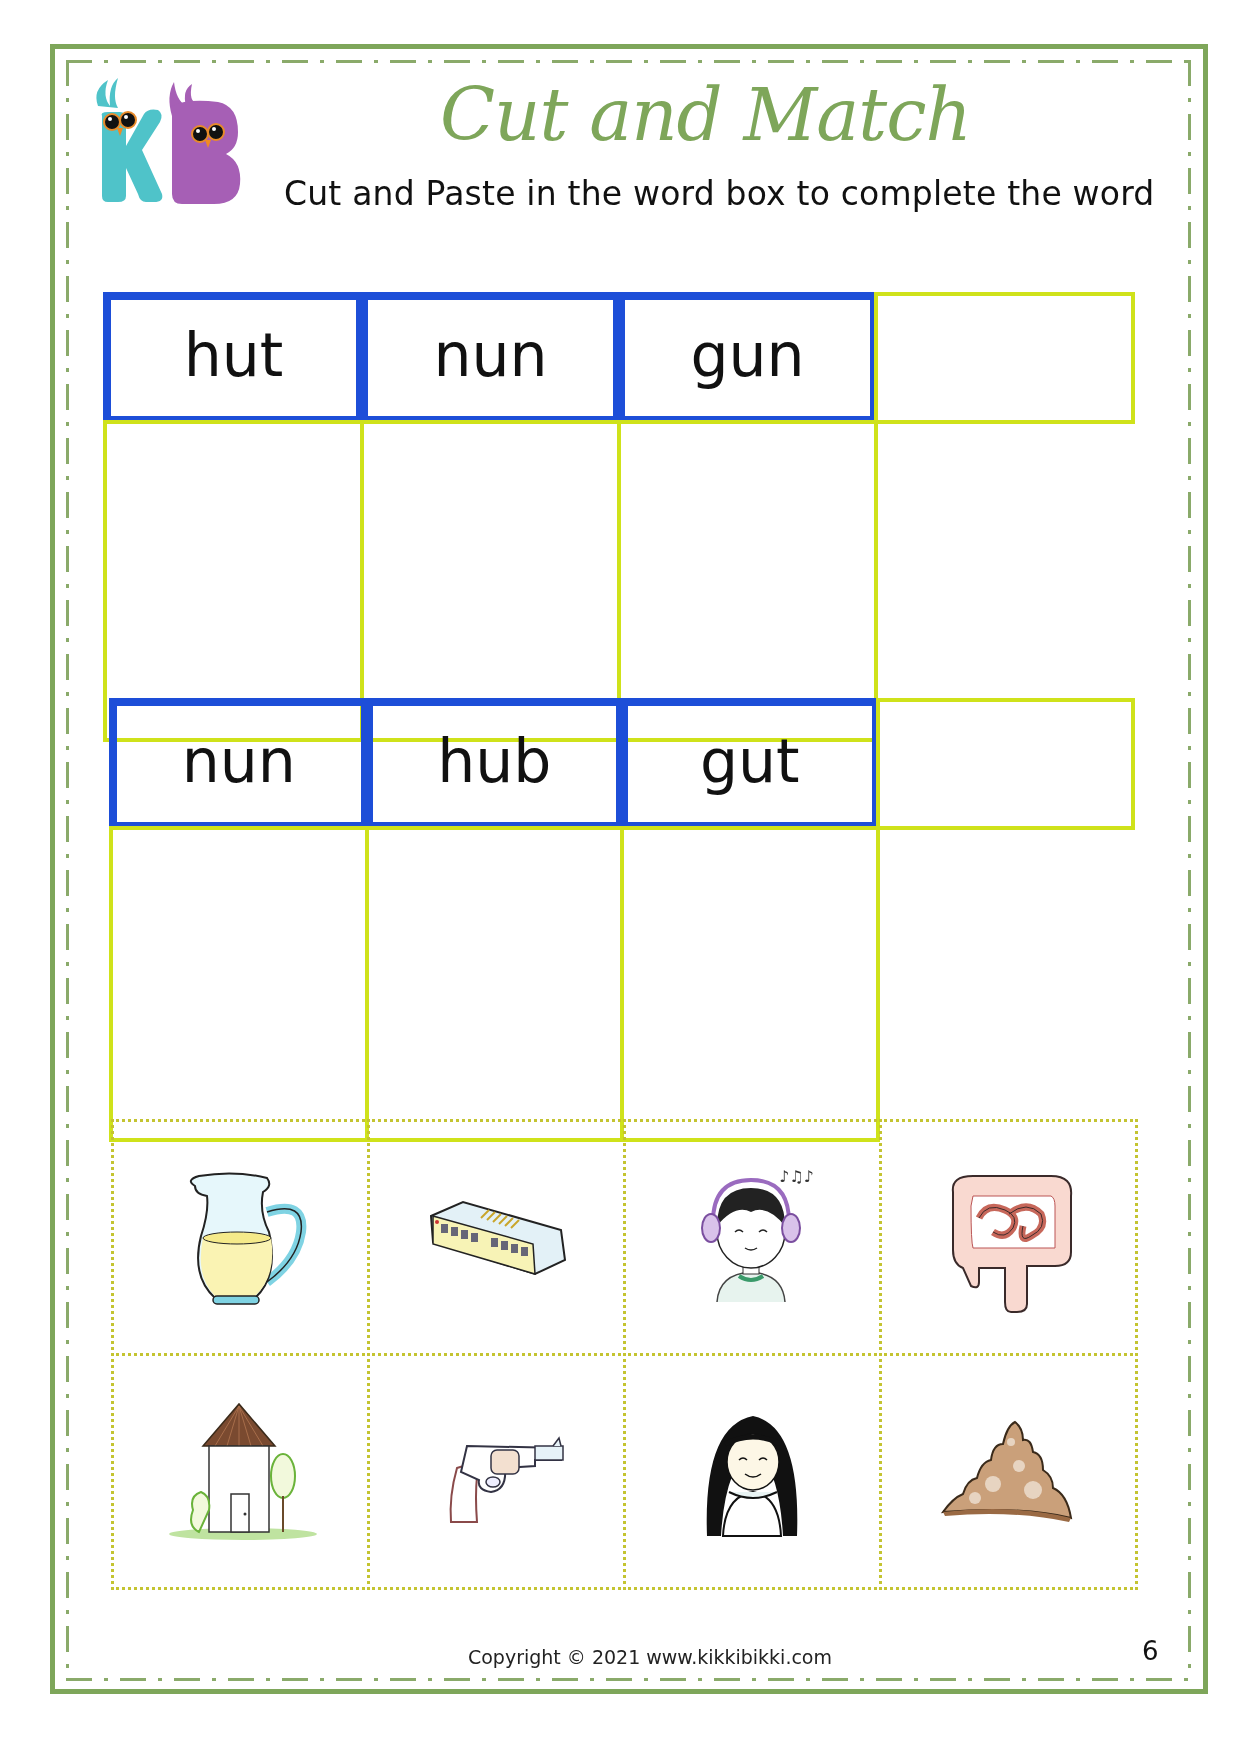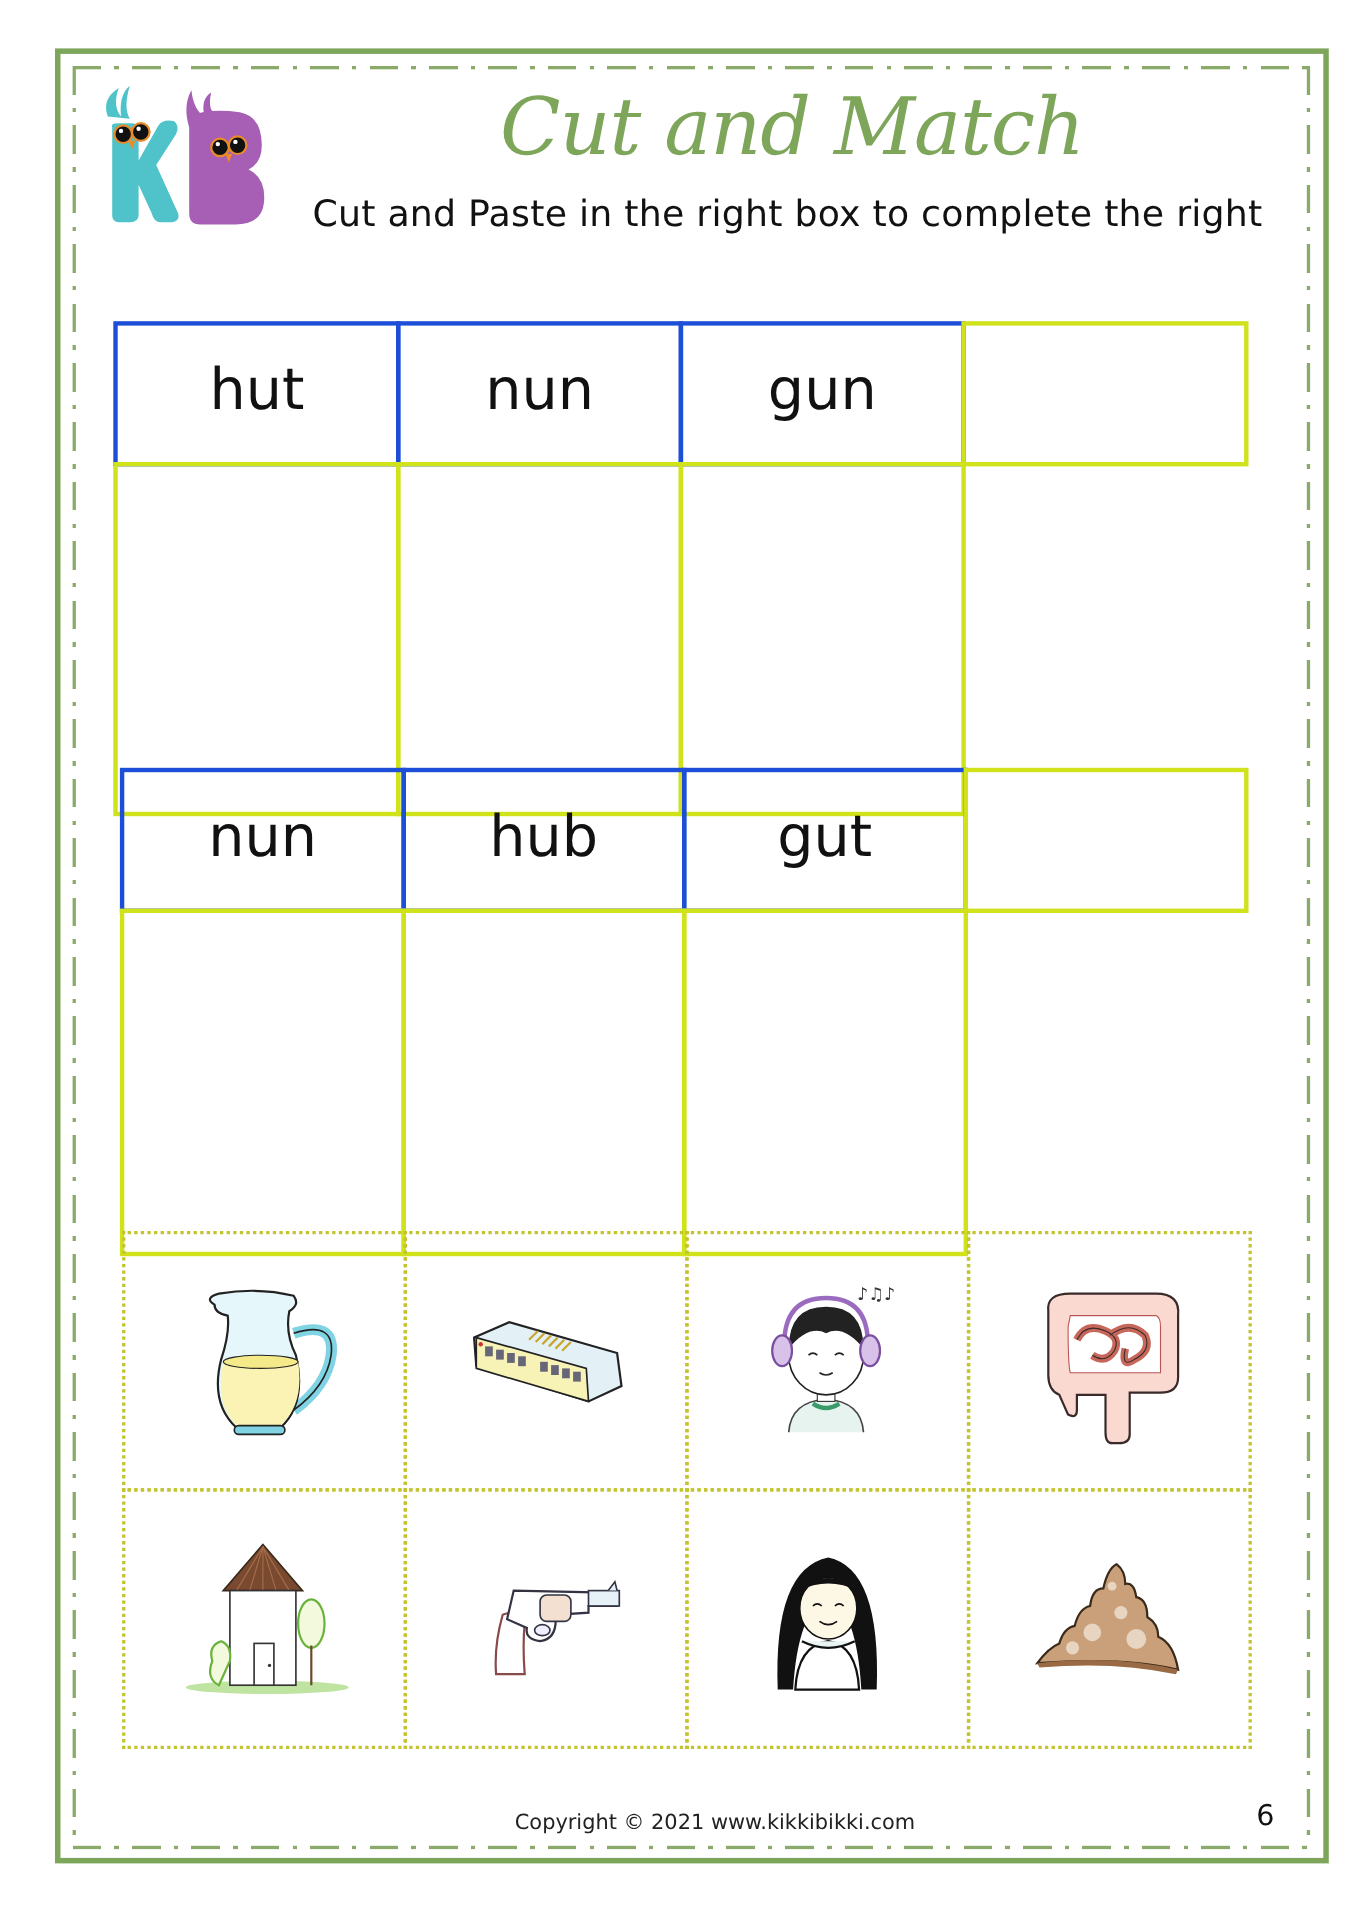--- a/index.html
+++ b/index.html
@@ -2,24 +2,24 @@
 <html><head>
 <meta charset="utf-8">
 <style>
   html,body{margin:0;padding:0;background:#fff;}
   body{width:1244px;height:1755px;position:relative;overflow:hidden;font-family:"DejaVu Sans","Liberation Sans",sans-serif;color:#111;}
   .outer{position:absolute;left:50px;top:44px;width:1148px;height:1640px;border:5px solid #7ea65a;box-sizing:content-box;}
   .dash{position:absolute;}
   .dash.h{height:3px;background:repeating-linear-gradient(90deg,#8aaa6a 0 26px,transparent 26px 38px,#8aaa6a 38px 42px,transparent 42px 54px);}
   .dash.v{width:3px;background:repeating-linear-gradient(180deg,#8aaa6a 0 26px,transparent 26px 38px,#8aaa6a 38px 42px,transparent 42px 54px);}
   .logo{position:absolute;left:88px;top:76px;width:160px;height:134px;}
-  .title{position:absolute;left:440px;top:70px;width:560px;text-align:center;font-family:"DejaVu Serif","Liberation Serif",serif;font-style:italic;font-size:72px;color:#7ea65a;letter-spacing:-1px;line-height:90px;}
+  .title{position:absolute;left:440px;top:70px;width:560px;text-align:left;font-family:"DejaVu Serif","Liberation Serif",serif;font-style:italic;font-size:72px;color:#7ea65a;letter-spacing:-1px;line-height:90px;}
   .subtitle{position:absolute;left:284px;top:172px;font-size:33px;line-height:44px;color:#111;white-space:nowrap;letter-spacing:0.2px;}
   .table{position:absolute;display:grid;grid-template-columns:repeat(4,1fr);}
-  .hcell{border:4px solid #1d4ed8;margin:-2px;display:flex;align-items:center;justify-content:center;font-size:52px;line-height:1;padding-bottom:6px;box-sizing:border-box;}
+  .hcell{border:8px solid #1d4ed8;margin:-2px;display:flex;align-items:center;justify-content:center;font-size:60px;line-height:1;padding-bottom:6px;box-sizing:border-box;}
   .bcell{border:4px solid #cfe21a;margin:-2px;box-sizing:border-box;}
   .grid{position:absolute;left:112px;top:1120px;width:1024px;height:468px;display:grid;grid-template-columns:repeat(4,1fr);grid-template-rows:repeat(2,1fr);}
   .card{position:relative;border:3px dotted #c4c431;margin:-1.5px;display:flex;align-items:center;justify-content:center;}
   .card svg{width:170px;height:170px;}
   .copyright{position:absolute;left:0;width:1244px;top:1646px;text-align:center;font-size:19px;color:#222;padding-left:28px;}
   .pagenum{position:absolute;left:1142px;top:1636px;font-size:26px;color:#111;}
 </style>
 </head>
 <body>
 
@@ -48,21 +48,21 @@
     <path d="M84 30 Q100 22 130 26 Q150 30 150 56 Q150 72 138 78 Q154 86 152 108 Q150 128 126 128 L94 128 Q84 128 84 118 Z" fill="#a65fb5"></path>
     <circle cx="112" cy="58" r="8" fill="#111" stroke="#e88b2a" stroke-width="2"></circle>
     <circle cx="128" cy="56" r="8" fill="#111" stroke="#e88b2a" stroke-width="2"></circle>
     <circle cx="110" cy="55" r="2" fill="#fff"></circle>
       <circle cx="126" cy="53" r="2" fill="#fff"></circle>
     <path d="M117 64 L123 64 L120 72 Z" fill="#f08a24"></path>
   </svg>
 </div>
 
 <div class="title">Cut and Match</div>
-<div class="subtitle">Cut and Paste in the right box to complete the right</div>
+<div class="subtitle">Cut and Paste in the word box to complete the word</div>
 
 <div class="table" style="left:105px;top:294px;width:1028px;grid-template-rows:128px 318px;">
   <div class="hcell">hut</div>
   <div class="hcell">nun</div>
   <div class="hcell">gun</div>
   <div class="bcell"></div>
   <div class="bcell"></div>
   <div class="bcell"></div>
   <div class="bcell"></div>
 </div>

